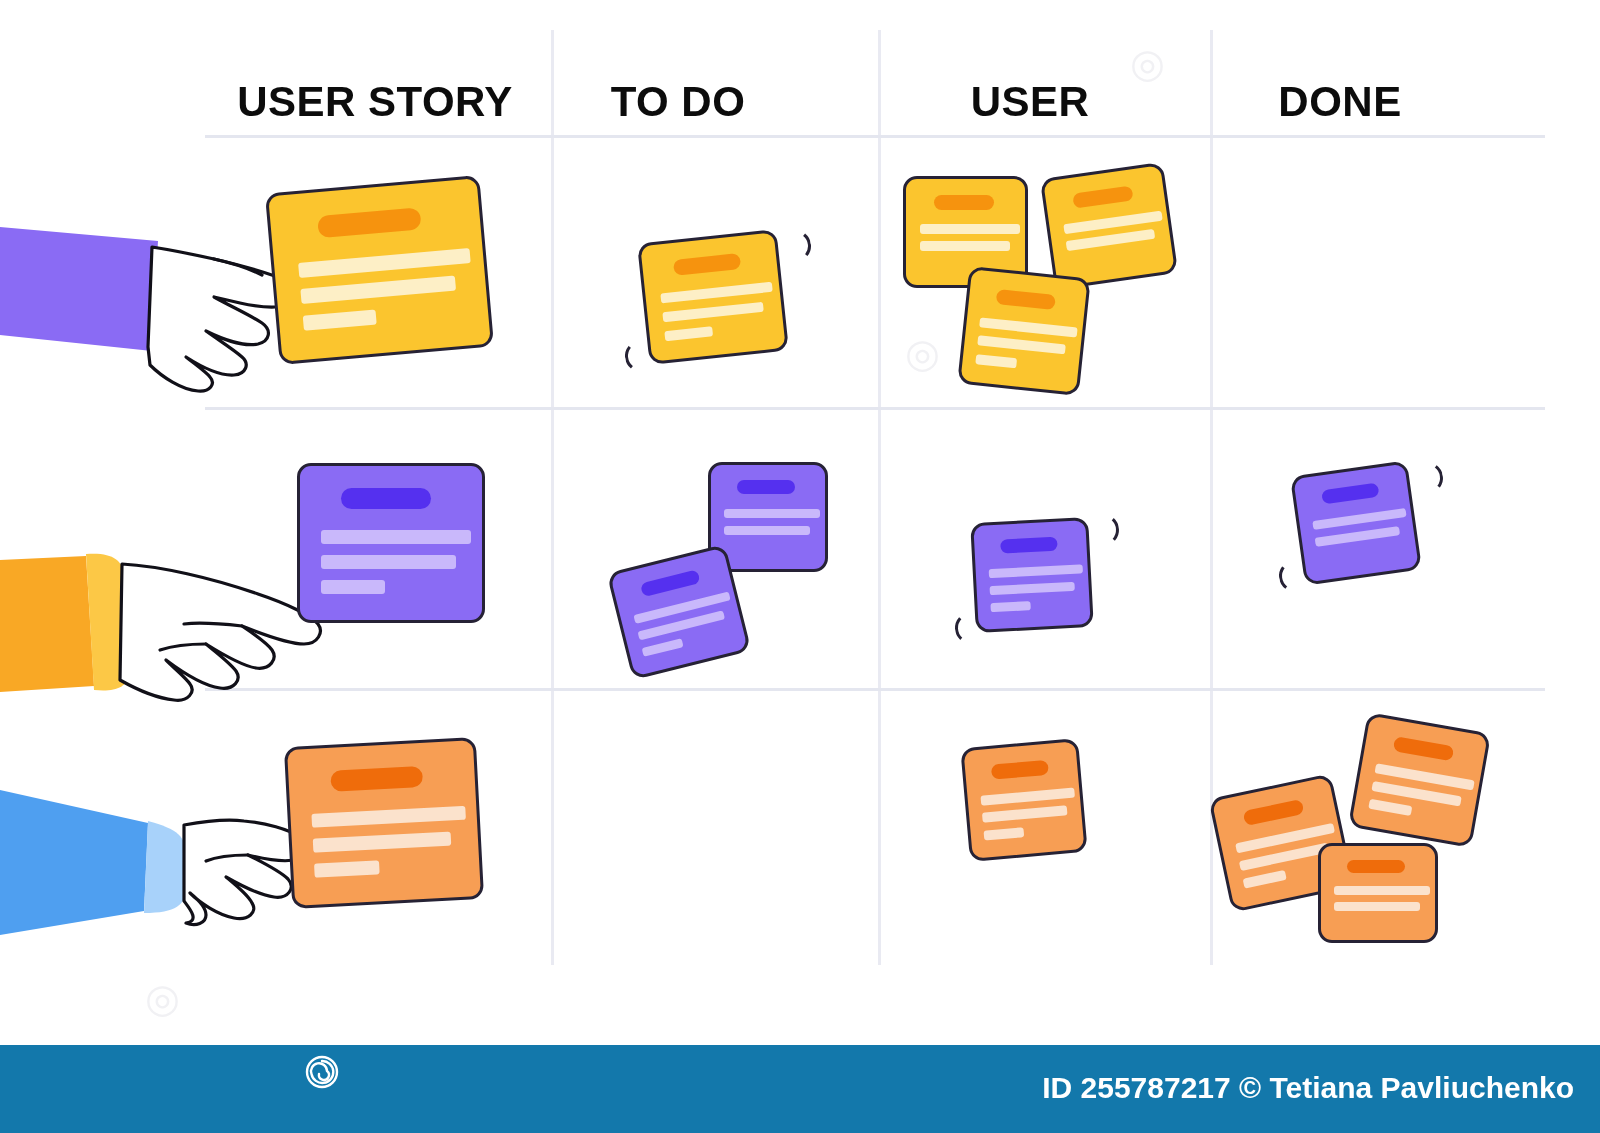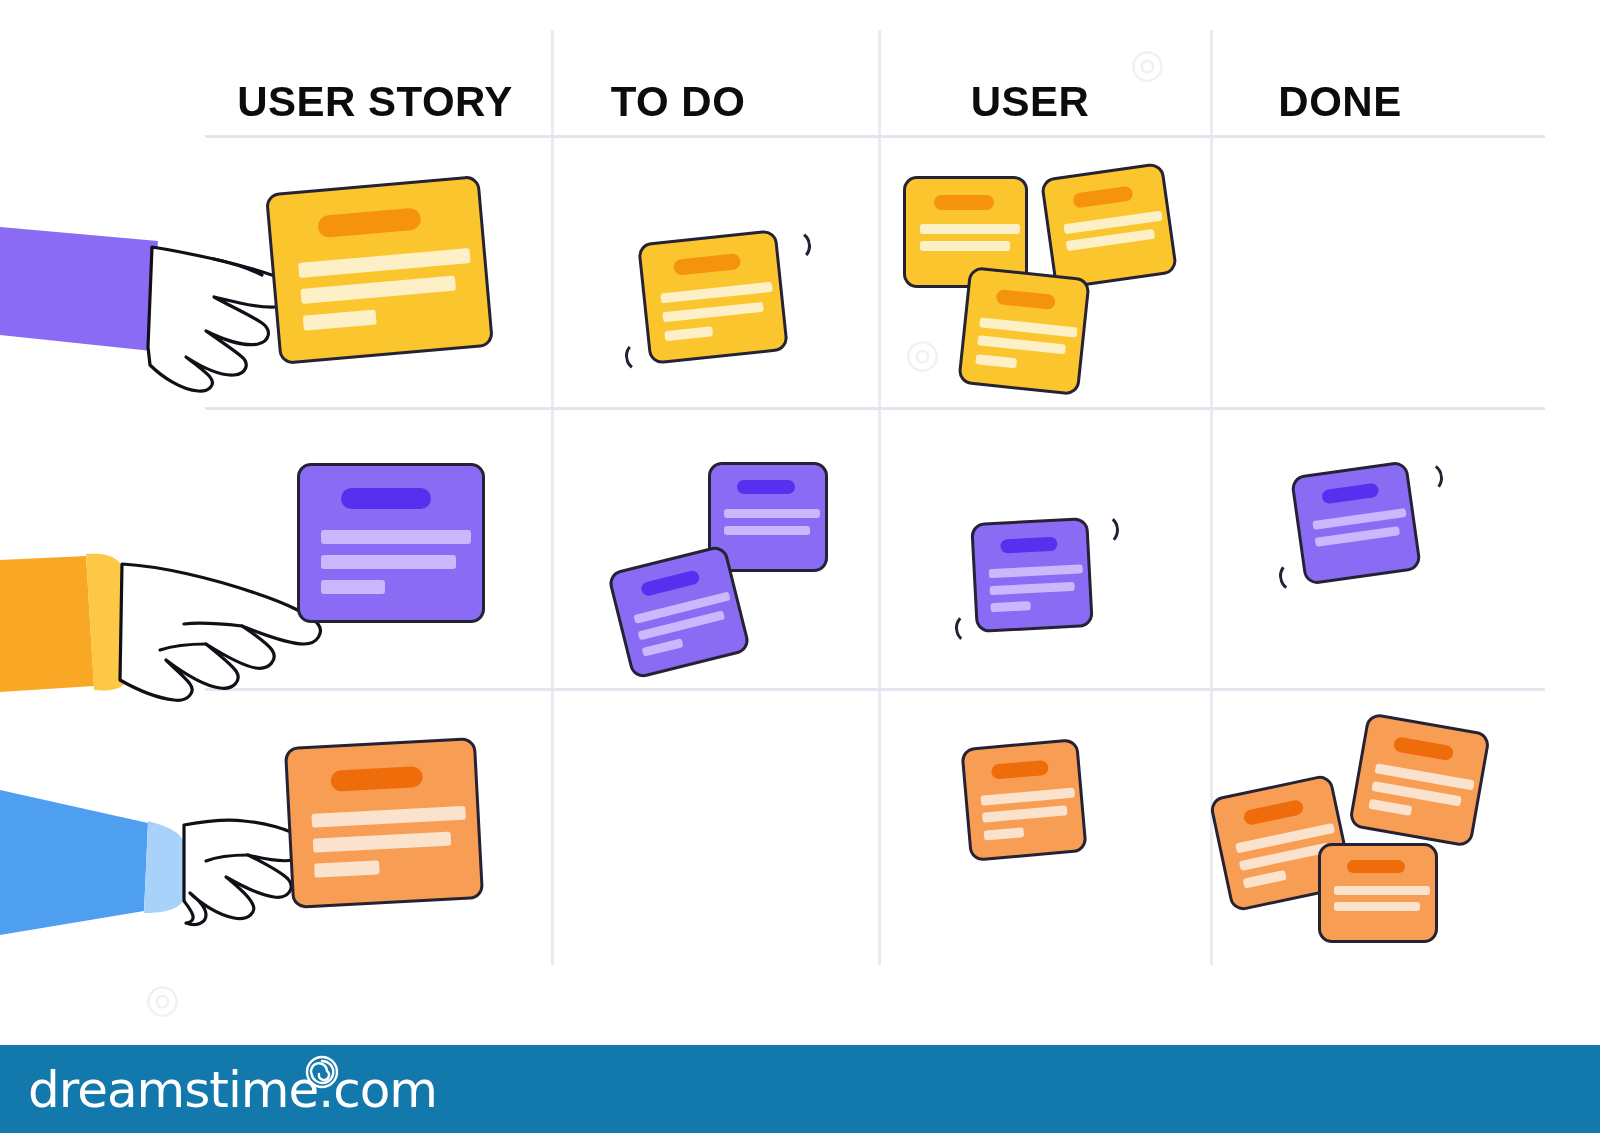--- a/index.html
+++ b/index.html
@@ -258,20 +258,20 @@
         <div class="line" style="left: 13px; top: 40px; width: 96px; height: 9px;"></div>
         <div class="line" style="left: 13px; top: 56px; width: 86px; height: 9px;"></div>
       </div>
     </div>
 
   <div class="wm" style="left:145px;top:975px;">◎</div>
   <div class="wm" style="left:1130px;top:40px;">◎</div>
   <div class="wm" style="left:905px;top:330px;">◎</div>
 
   <div id="footer">
-    <div id="dslogo">dreamstime.com</div>
     <svg id="dsspiral" width="34" height="34" viewBox="0 0 34 34">
       <circle cx="17" cy="17" r="15" fill="none" stroke="#ffffff" stroke-width="2.4"></circle>
       <path d="M17 6 A11 11 0 1 1 6.5 19 A8 8 0 1 1 22 16 A5 5 0 1 1 14 19" fill="none" stroke="#ffffff" stroke-width="2.4" stroke-linecap="round"></path>
     </svg>
+    <div id="credit">ID 255787217 © Tetiana Pavliuchenko</div>
   </div>
 
 </div>
 
 </body></html>

